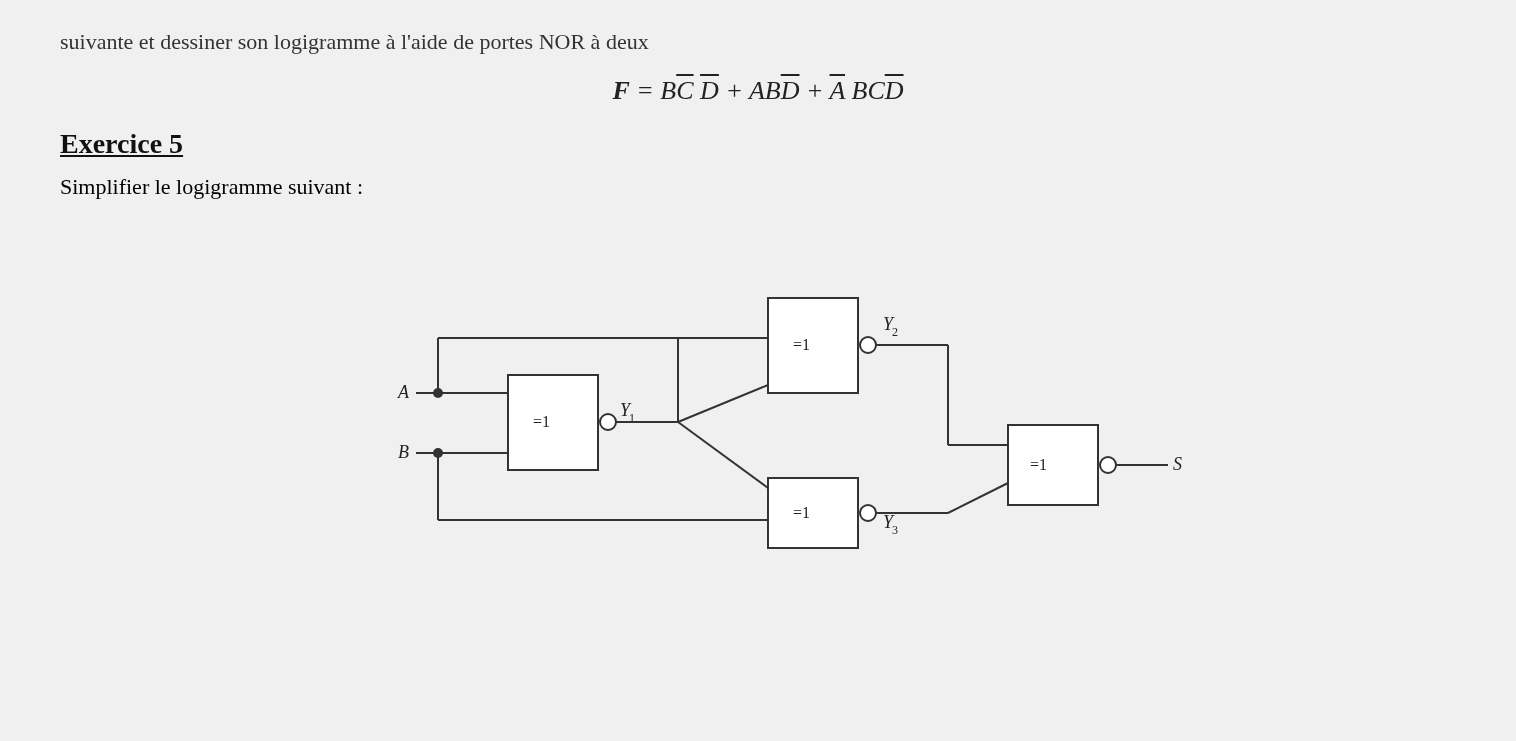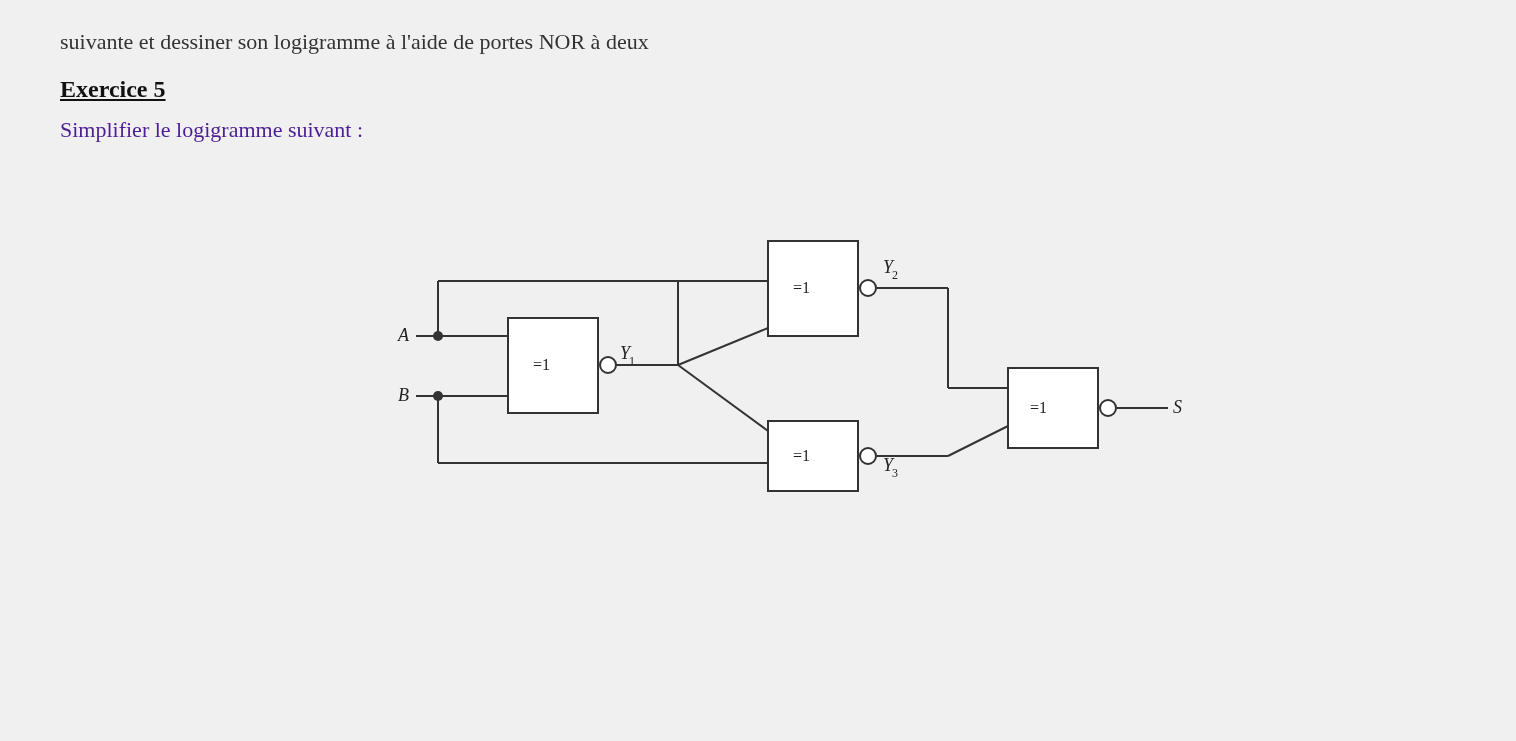--- a/index.html
+++ b/index.html
@@ -32,29 +32,29 @@
     }
     .formula {
       font-style: italic;
       font-size: 26px;
       color: #222;
     }
     .overline {
       text-decoration: overline;
     }
     .exercice-title {
-      font-size: 24px;
+      font-size: 28px;
       font-weight: bold;
       text-decoration: underline;
       margin-bottom: 14px;
       color: #111;
     }
     .simplifier-text {
       font-size: 22px;
-      color: #4c1d95;
+      color: #000000;
       margin-bottom: 30px;
     }
 
     
     .diagram-container {
       position: relative;
       width: 900px;
       height: 360px;
       margin: 0 auto;
     }
@@ -95,20 +95,25 @@
 </head>
 <body>
 
 <div class="page">
 
   <div class="top-text">
     <span>suivante et dessiner son logigramme à l'aide de portes NOR à deux</span>
     <br>
   </div>
 
+  <div class="formula-block">
+    <span class="formula">
+      <strong>F</strong> = B<span class="overline">C</span> <span class="overline">D</span> + AB<span class="overline">D</span> + <span class="overline">A</span> BC<span class="overline">D</span>
+    </span>
+  </div>
 
   <div class="exercice-title">Exercice 5</div>
 
   <div class="simplifier-text">Simplifier le logigramme suivant :</div>
 
   <div class="diagram-container">
     <svg class="logic-diagram" viewBox="0 0 900 360">
 
       <text x="90" y="168" class="signal-label">A</text>
 

